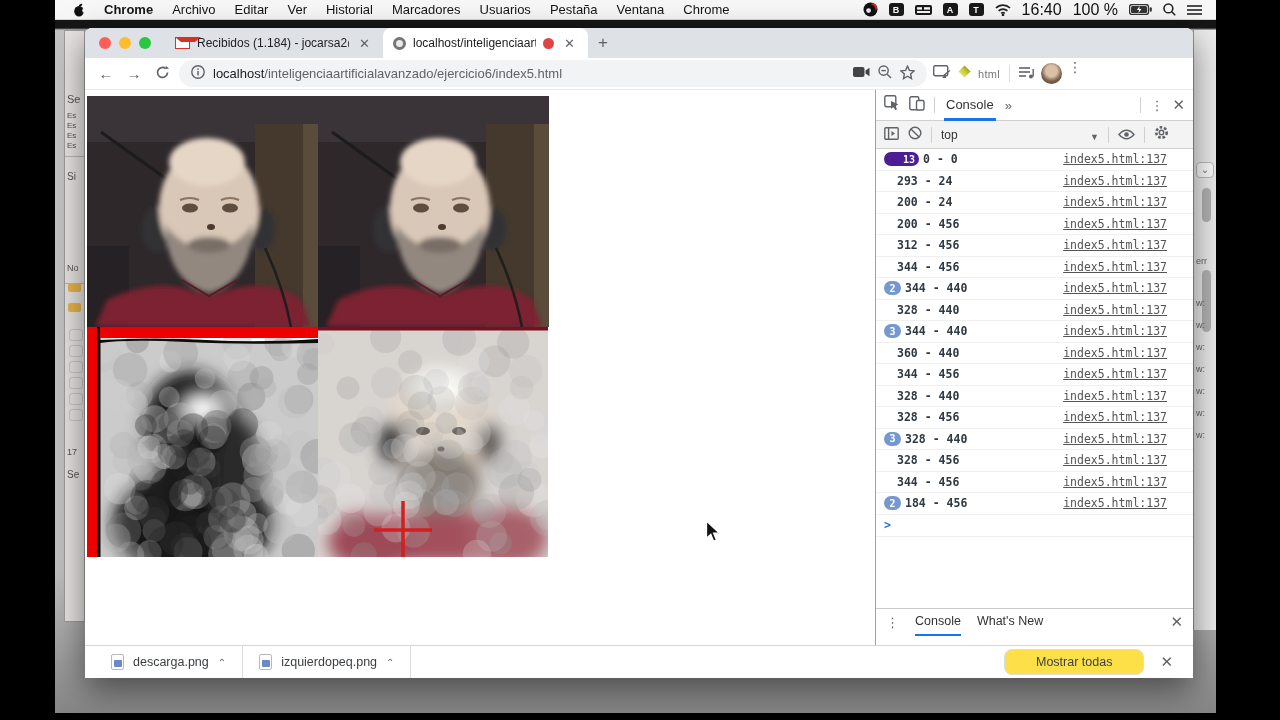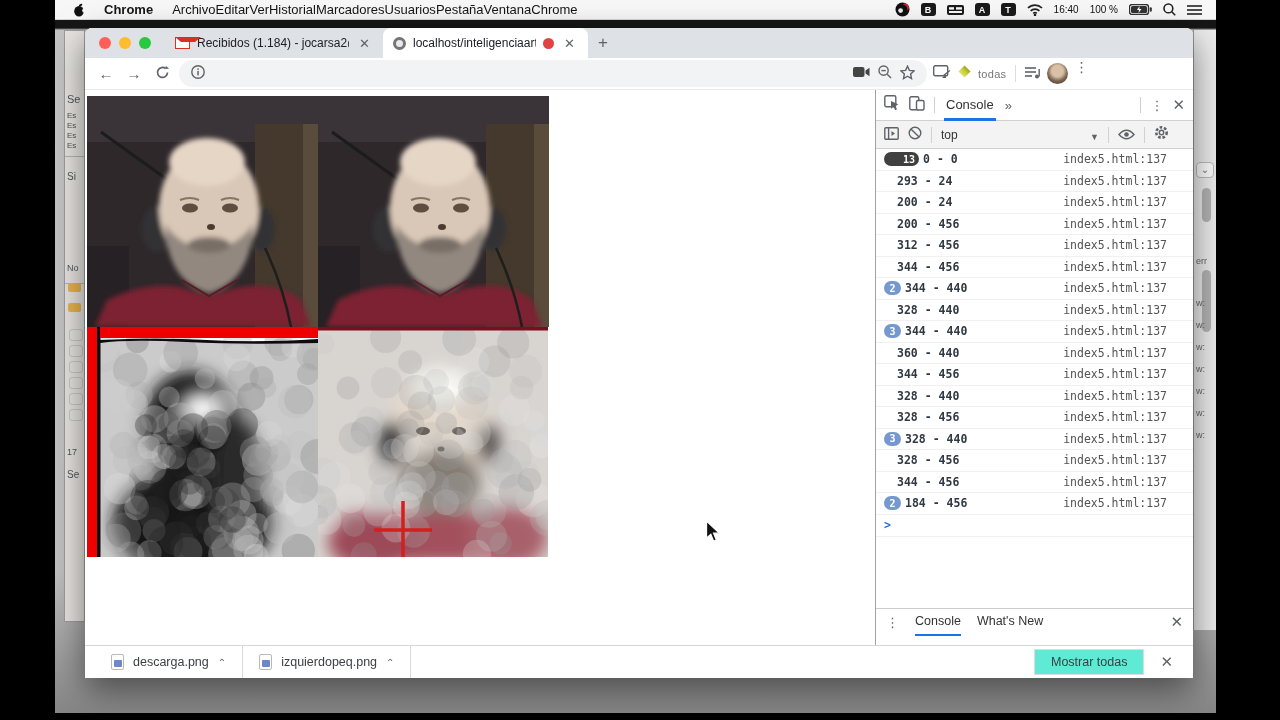--- a/index.html
+++ b/index.html
@@ -12,21 +12,21 @@
   .menubar { position:absolute; left:0; top:0; width:100%; height:20px; background:#f7f7f7;
              display:flex; align-items:center; font-size:13px; color:#151515; padding:0 14px 0 18px;
              border-bottom:1px solid #d4d4d4; }
   .menubar .mb-left { display:flex; align-items:center; gap:19px; }
   .menu-item { white-space:nowrap; }
   .menu-item.app { font-weight:bold; }
   .mb-right { margin-left:auto; display:flex; align-items:center; gap:11px; }
   .statusicon { display:inline-flex; align-items:center; justify-content:center; }
   .appbadge { width:15px; height:13px; background:#1a1a1a; border-radius:3px; color:#fff;
               font-size:9px; font-weight:bold; display:inline-flex; align-items:center; justify-content:center; }
-  .mb-text { font-size:10px; color:#111; }
+  .mb-text { font-size:16px; color:#111; }
 
   
   .bg-left { position:absolute; left:9px; top:30px; width:21px; height:592px; background:#e7e4e1;
              border:1px solid #9c9c9c; overflow:hidden; font-size:9px; color:#555; }
   .bg-left .t { position:absolute; left:2px; white-space:nowrap; }
   .bg-left .folder { position:absolute; left:3px; width:13px; height:9px; background:#e8b54d; border-radius:2px; }
   .bg-left .ghost { position:absolute; left:4px; width:14px; height:12px; border:1px solid #c8c8c8; border-radius:3px; }
   .bg-left .divider { position:absolute; left:0; width:100%; height:1px; background:#b5b5b5; }
   .bg-right { position:absolute; right:0; top:30px; width:23px; height:600px; background:#ececec;
               border-left:1px solid #999; overflow:hidden; font-size:9px; color:#666; }
@@ -87,38 +87,38 @@
   .dt-toolbar { height:28px; background:#f3f3f3; border-bottom:1px solid #d0d0d0; display:flex; align-items:center;
                 padding:0 8px; gap:9px; }
   .ctx-select { display:flex; align-items:flex-end; width:158px; font-size:12px; color:#333; gap:6px; }
   .ctx-select .caret { margin-left:auto; font-size:9px; color:#5f6368; }
   .dt-logs { flex:1; overflow:hidden; font-family:"DejaVu Sans Mono","Liberation Mono",monospace; font-size:11.5px; }
   .log-row { height:21.5px; display:flex; align-items:center; border-bottom:1px solid #f0f0f0; padding:0 26px 0 8px; color:#303942; }
   .log-badge { min-width:17px; height:14px; border-radius:8px; color:#fff; font-size:10px; font-weight:bold;
                display:inline-flex; align-items:center; justify-content:center; padding:0 4px; margin-right:4px; }
   .log-nobadge { width:13px; }
   .log-msg { white-space:pre;font-weight:bold; }
-  .log-src { margin-left:auto; color:#545454; }
+  .log-src { margin-left:auto; text-decoration:underline; color:#545454; }
   .log-prompt { height:22px; display:flex; align-items:center; padding:0 8px; color:#2b6fd6; font-weight:bold;
                 border-bottom:1px solid #f0f0f0; }
   .dt-drawer { position:absolute; left:0; right:0; bottom:10px; height:27px; background:#fff; border-top:1px solid #ccc;
                display:flex; align-items:center; gap:16px; padding:0 10px; }
   .drawer-tab { font-size:12.5px; color:#333; height:27px; display:flex; align-items:center;
                 border-bottom:2px solid transparent; }
   .drawer-tab.on { border-bottom-color:#1a73e8; }
   .drawer-x { margin-left:auto; color:#5f6368; font-size:15px; }
 
   
   .dlbar { height:33px; background:#fff; border-top:1px solid #d6d6d6; display:flex; align-items:center; padding:0 10px; }
   .dl-item { display:flex; align-items:center; gap:9px; padding:0 16px; height:100%; border-right:1px solid #dcdcdc; }
   .dl-file { width:13px; height:16px; background:#fff; border:1px solid #b9b9b9; border-radius:2px; position:relative; }
   .dl-file:after { content:""; position:absolute; left:2px; top:5px; width:8px; height:7px; background:#6f86c9; border-radius:1px; }
   .dl-name { font-size:12.5px; color:#3c4043; }
   .dl-caret { color:#5f6368; font-size:10px; }
-  .dl-showall { margin-left:auto; border:1px solid #dadce0; border-radius:0; padding:5px 16px; font-size:12.5px; color:#3c4043; background:#5eead4; }
+  .dl-showall { margin-left:auto; border:1px solid #dadce0; border-radius:8px; padding:5px 31px; font-size:12.5px; color:#3c4043; background:#fde047; }
   .dl-x { color:#5f6368; font-size:15px; margin:0 10px 0 16px; }
 
   .cursor { position:absolute; left:650px; top:520px; z-index:50; }
   svg .st { stroke:#5f6368; fill:none; stroke-width:1.4; }
 </style>
 </head>
 <body>
 
 <div class="stage">
   <div class="screen">
@@ -126,21 +126,21 @@
     <div class="menubar">
       <div class="mb-left">
         <span class="statusicon">
           <svg width="12" height="14" viewBox="0 0 12 14">
               <ellipse cx="6" cy="8.2" rx="4.8" ry="5.2" fill="#111"></ellipse>
               <ellipse cx="7.6" cy="2.2" rx="1.9" ry="1.1" fill="#111" transform="rotate(-35 7.6 2.2)"></ellipse>
               <circle cx="11.4" cy="7.4" r="2.2" fill="#f7f7f7"></circle>
             </svg>
         </span>
         <span class="menu-item app">Chrome</span>
-        <span id="menu-items" style="display:flex;">
+        <span id="menu-items" style="display:flex;gap:19px">
             <span class="menu-item">Archivo</span>
             <span class="menu-item">Editar</span>
             <span class="menu-item">Ver</span>
             <span class="menu-item">Historial</span>
             <span class="menu-item">Marcadores</span>
             <span class="menu-item">Usuarios</span>
             <span class="menu-item">Pestaña</span>
             <span class="menu-item">Ventana</span>
             <span class="menu-item">Chrome</span>
           </span>
@@ -267,20 +267,23 @@
             </svg>
         </span>
         <div class="omnibox">
           <span>
             <svg width="14" height="14" viewBox="0 0 14 14">
                 <circle cx="7" cy="7" r="6.2" class="st"></circle>
                 <rect x="6.3" y="6" width="1.5" height="4.4" fill="#5f6368"></rect>
                 <rect x="6.3" y="3.4" width="1.5" height="1.5" fill="#5f6368"></rect>
               </svg>
           </span>
+          <span style="white-space:nowrap;overflow:hidden">
+            <span class="url-host">localhost</span><span class="url-path">/inteligenciaartificialavanzado/ejercicio6/index5.html</span>
+          </span>
           <span class="omni-spacer"></span>
           <span>
             <svg width="17" height="12" viewBox="0 0 17 12">
                 <rect x="0" y="1" width="11.5" height="10" rx="2" fill="#444"></rect>
                 <path d="M12.5 4.5 L16.5 1.8 L16.5 10.2 L12.5 7.5 Z" fill="#444"></path>
               </svg>
           </span>
           <span>
             <svg width="14" height="14" viewBox="0 0 14 14">
                 <circle cx="5.6" cy="5.6" r="4.6" class="st"></circle>
@@ -306,21 +309,21 @@
               <defs>
                 <linearGradient id="dg" x1="0" y1="0" x2="0" y2="1">
                   <stop offset="0" stop-color="#9aa622"></stop>
                   <stop offset="0.5" stop-color="#c9cf3a"></stop>
                   <stop offset="1" stop-color="#e4e06a"></stop>
                 </linearGradient>
               </defs>
               <rect x="3.2" y="3.2" width="8.6" height="8.6" fill="url(#dg)" transform="rotate(45 7.5 7.5)"></rect>
             </svg>
         </span>
-        <span class="ext-font">todas</span>
+        <span class="ext-font">html</span>
         <span class="tb-sep"></span>
         <span>
           <svg width="16" height="13" viewBox="0 0 16 13">
               <g stroke="#5f6368" stroke-width="1.6">
                 <line x1="0" y1="2" x2="11" y2="2"></line>
                 <line x1="0" y1="6" x2="11" y2="6"></line>
                 <line x1="0" y1="10" x2="7" y2="10"></line>
               </g>
               <circle cx="12" cy="10.5" r="2" fill="#5f6368"></circle>
               <rect x="13.5" y="3" width="1.4" height="7.5" fill="#5f6368"></rect>
@@ -710,21 +713,21 @@
             <span class="dt-sep"></span>
             <span>
               <svg width="15" height="15" viewBox="0 0 15 15">
                   <circle cx="7.5" cy="7.5" r="2.2" class="st"></circle>
                   <circle cx="7.5" cy="7.5" r="5.2" fill="none" stroke="#5f6368" stroke-width="2.6" stroke-dasharray="2.6 1.8"></circle>
                 </svg>
             </span>
           </div>
           <div class="dt-logs" id="dt-logs">
               <div class="log-row">
-                <span class="log-badge" style="background: #404040; padding-left: 19px;">13</span>
+                <span class="log-badge" style="background: #4c1d95; padding-left: 19px;">13</span>
                 <span class="log-msg">0 - 0</span>
                 <span class="log-src">index5.html:137</span>
               </div>
               <div class="log-row">
                 <span class="log-nobadge"></span>
                 <span class="log-msg">293 - 24</span>
                 <span class="log-src">index5.html:137</span>
               </div>
               <div class="log-row">
                 <span class="log-nobadge"></span>

